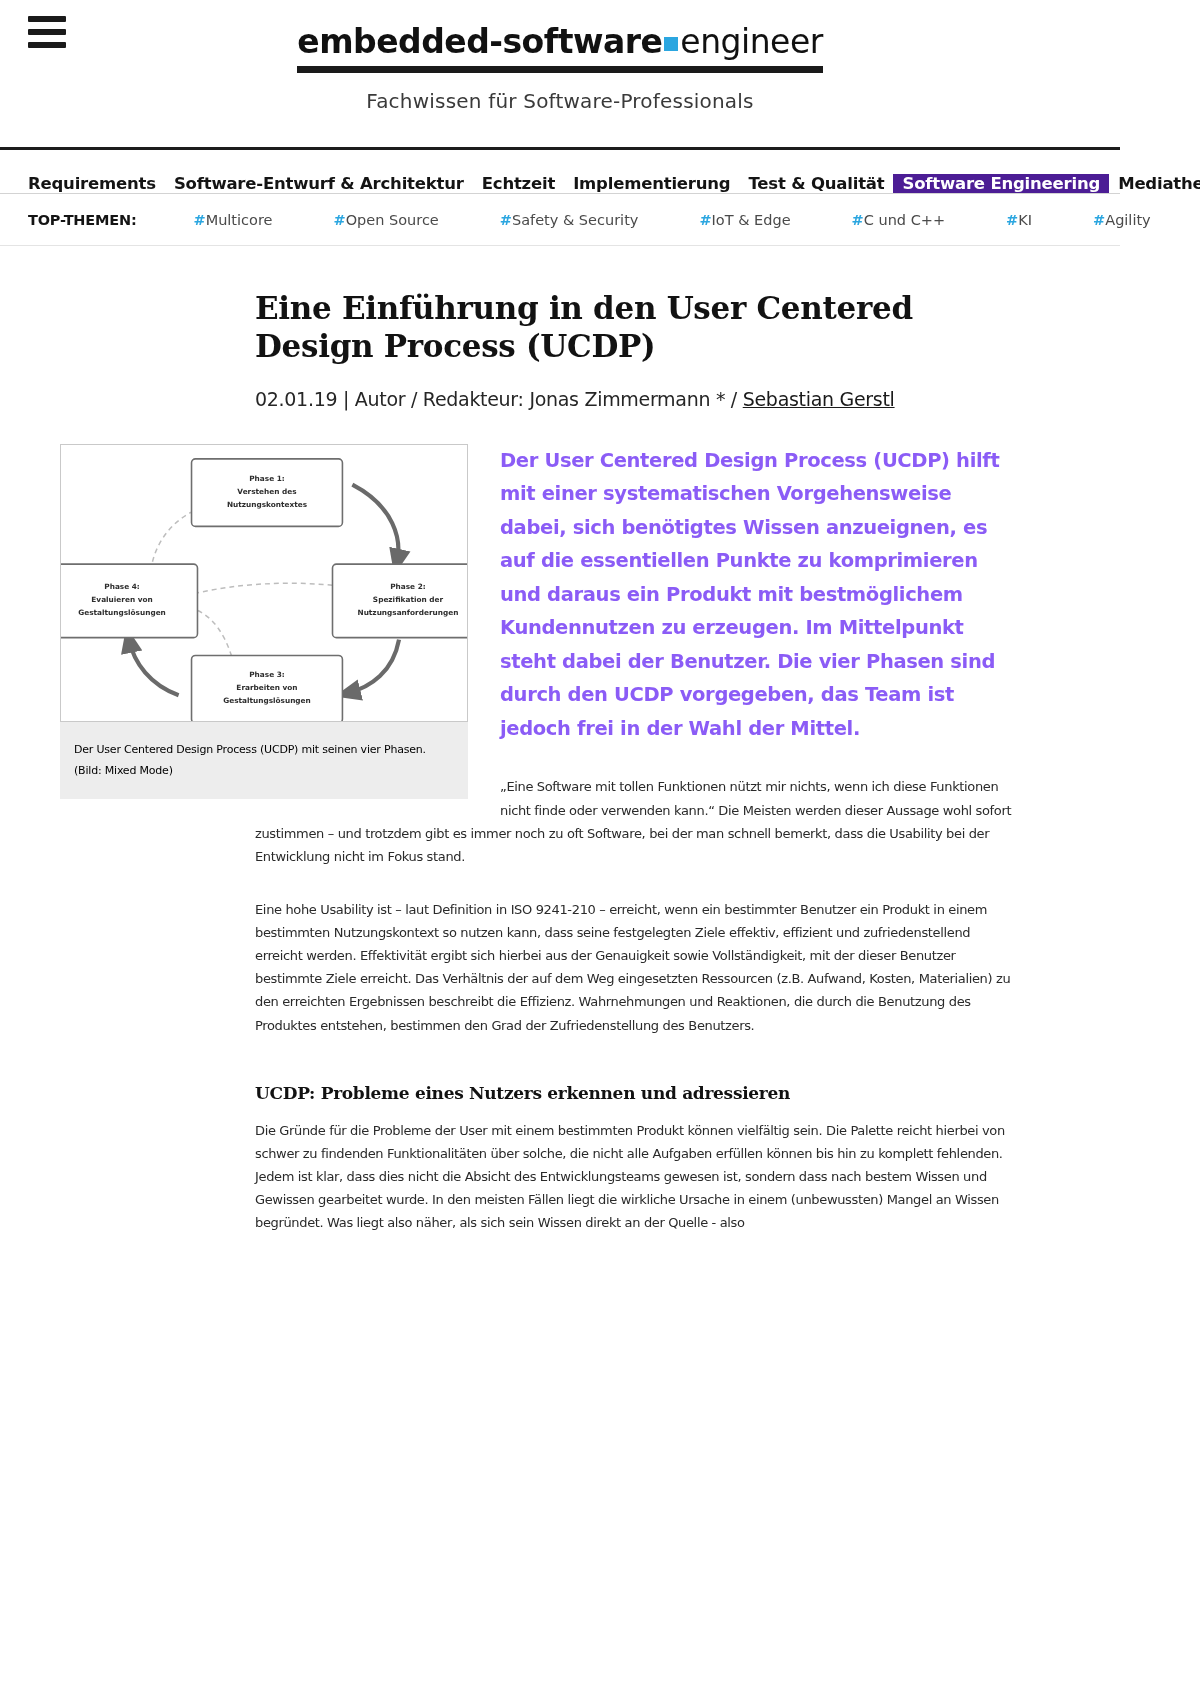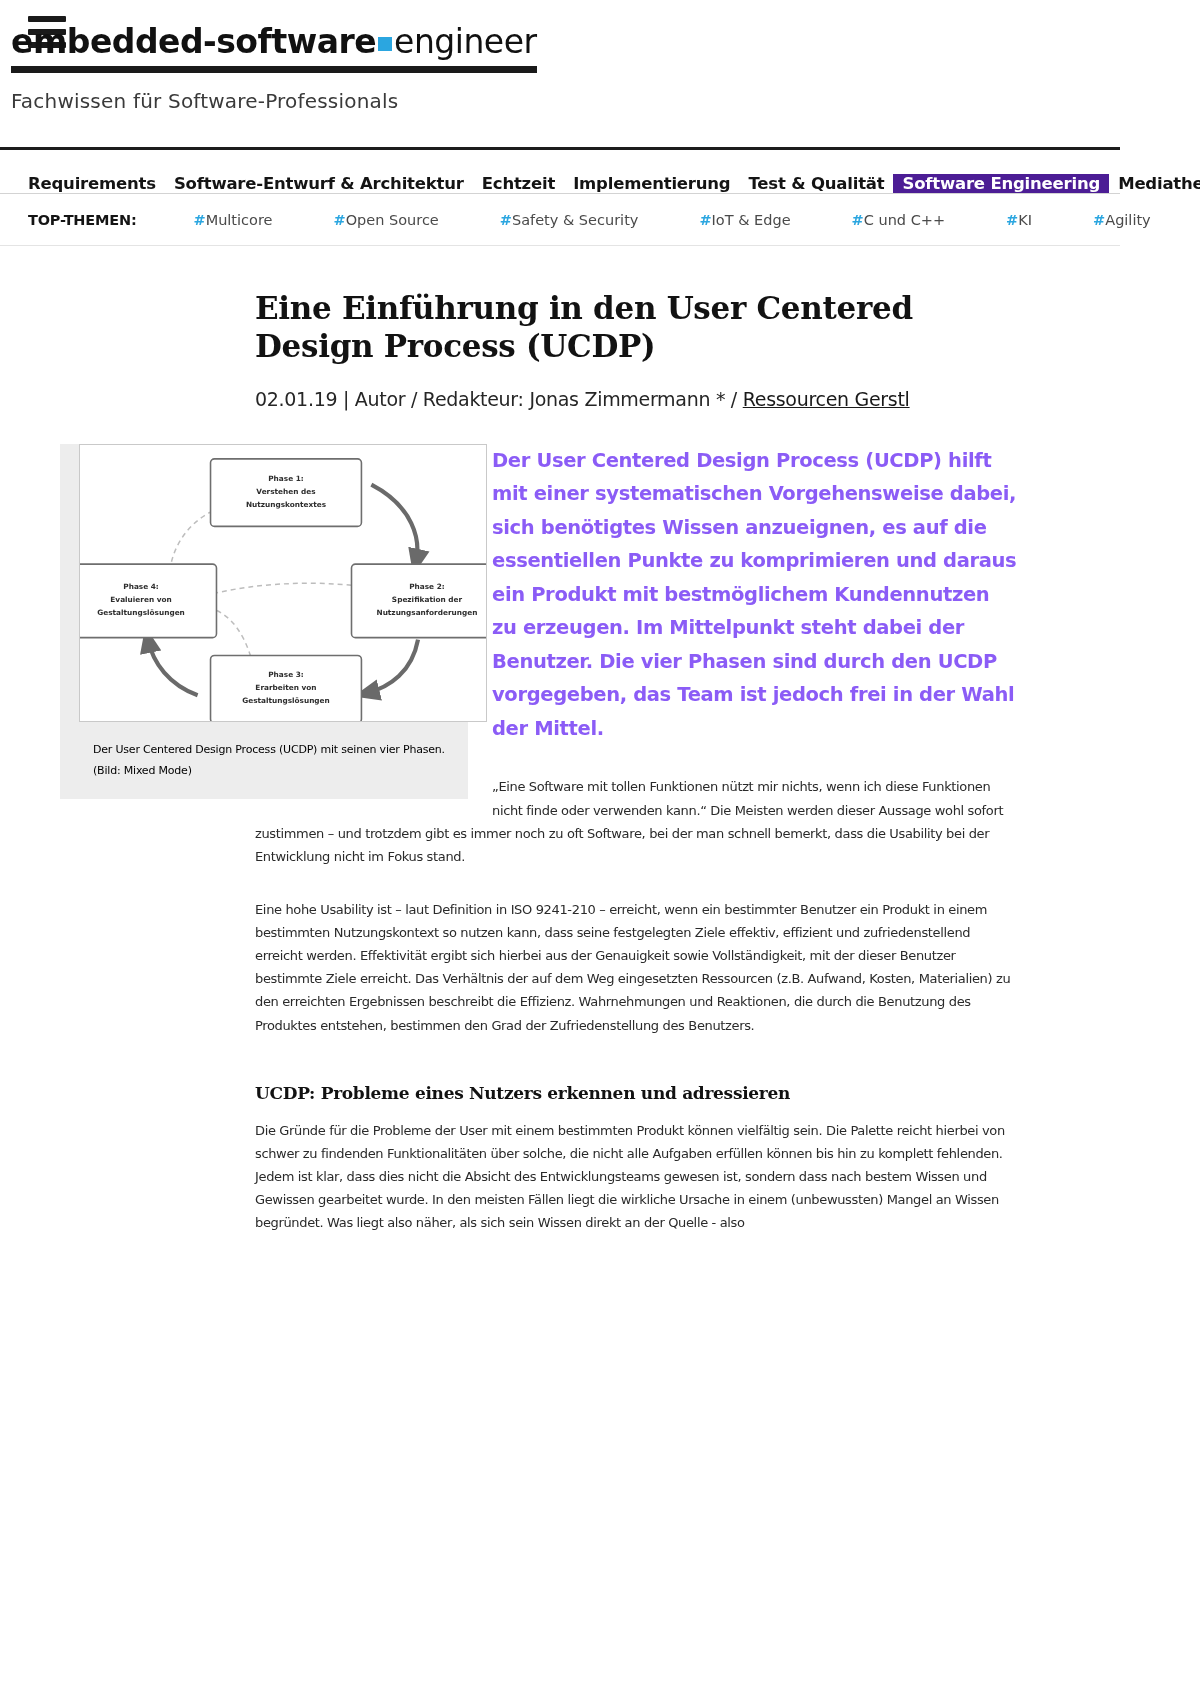--- a/index.html
+++ b/index.html
@@ -31,21 +31,21 @@
     width: 38px; height: 32px;
     display: flex; flex-direction: column; justify-content: space-between;
     cursor: pointer;
   }
   .hamburger span {
     display: block; height: 6px; width: 38px; background: #1a1a1a; border-radius: 1px;
   }
   .brand-wrap {
     position: absolute;
     left: 0; right: 0; top: 22px;
-    margin-left: 11px;
+    text-align: center;
   }
   .logo-line {
     display: inline-block;
     border-bottom: 7px solid #1a1a1a;
     padding-bottom: 5px;
   }
   .logo-text {
     font-family: "DejaVu Sans", sans-serif;
     font-size: 33px;
     letter-spacing: -0.5px;
@@ -146,23 +146,22 @@
   }
   .byline a {
     color: #1a1a1a;
     text-decoration: underline;
   }
 
   
   .figure {
     float: left;
     width: 408px;
-    margin: 34px 24px 10px -195px;
+    margin: 34px 32px 10px -195px;
     background: #ededed;
-    padding-left: 19px;
   }
   .fig-img {
     width: 408px;
     height: 278px;
     background: #ffffff;
     border: 1px solid #c9c9c9;
     position: relative;
   }
   .fig-caption {
     padding: 18px 14px 18px 14px;
@@ -255,21 +254,21 @@
   <article class="article clearfix">
 
     <h1 class="article-title">Eine Einführung in den User Centered Design Process (UCDP)</h1>
 
     <div class="byline">
       <span>02.01.19</span>
       <span>|</span>
       <span>Autor / Redakteur:</span>
       <span>Jonas Zimmermann *</span>
       <span>/</span>
-      <a href="#">Ressourcen Gerstl</a>
+      <a href="#">Sebastian Gerstl</a>
     </div>
 
     <figure class="figure">
       <div class="fig-img">
         <svg class="ucdp" viewBox="0 0 408 278" width="406" height="276">
 
           <path class="dg-dash" d="M150 60 C 95 75, 80 130, 95 160"></path>
           <path class="dg-dash" d="M100 162 C 140 140, 250 130, 320 150"></path>
           <path class="dg-dash" d="M102 166 C 150 150, 175 200, 178 250"></path>
 

